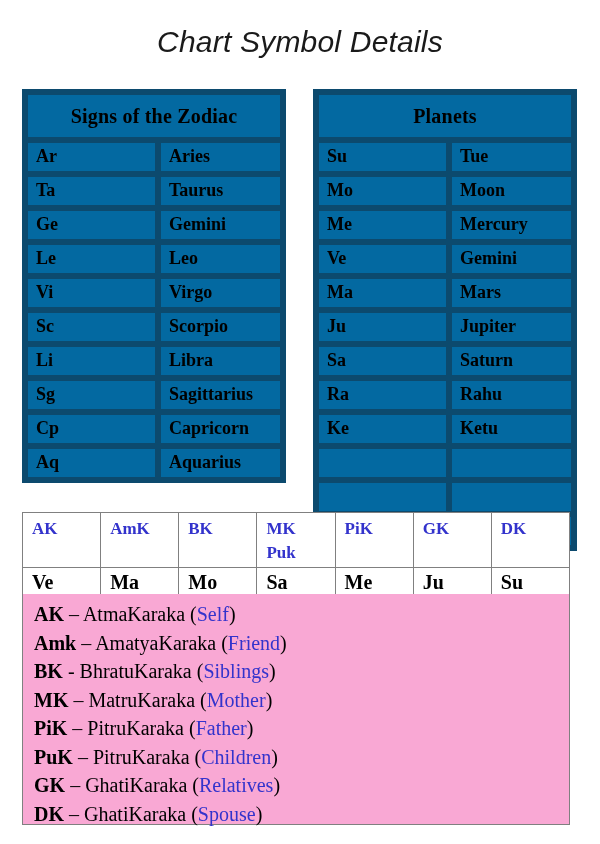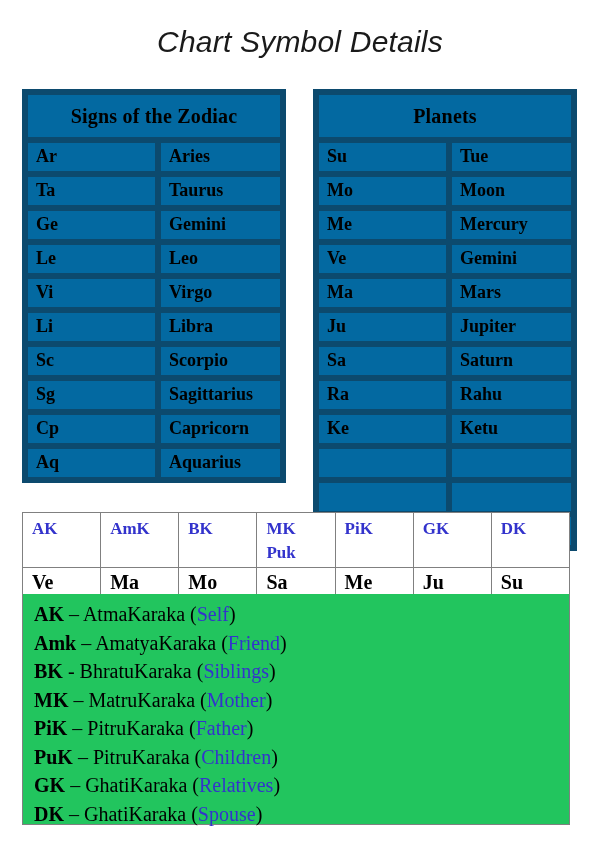--- a/index.html
+++ b/index.html
@@ -107,21 +107,21 @@
   
   #legend-box {
     position: absolute;
     left: 22px;
     top: 594px;
     width: 548px;
     height: 231px;
     box-sizing: border-box;
     border: 1px solid #808080;
     border-top: none;
-    background: #22c55e;
+    background: #f9a8d4;
     padding: 6px 0 0 11px;
   }
   .legend-line {
     font-size: 20px;
     line-height: 28.5px;
     white-space: nowrap;
     color: #000000;
   }
   .legend-line .abbr {
     font-weight: bold;
@@ -160,26 +160,26 @@
       </tr>
       <tr>
         <td>Le</td>
         <td>Leo</td>
       </tr>
       <tr>
         <td>Vi</td>
         <td>Virgo</td>
       </tr>
       <tr>
+        <td>Sc</td>
+        <td>Scorpio</td>
+      </tr>
+      <tr>
         <td>Li</td>
         <td>Libra</td>
-      </tr>
-      <tr>
-        <td>Sc</td>
-        <td>Scorpio</td>
       </tr>
       <tr>
         <td>Sg</td>
         <td>Sagittarius</td>
       </tr>
       <tr>
         <td>Cp</td>
         <td>Capricorn</td>
       </tr>
       <tr>

